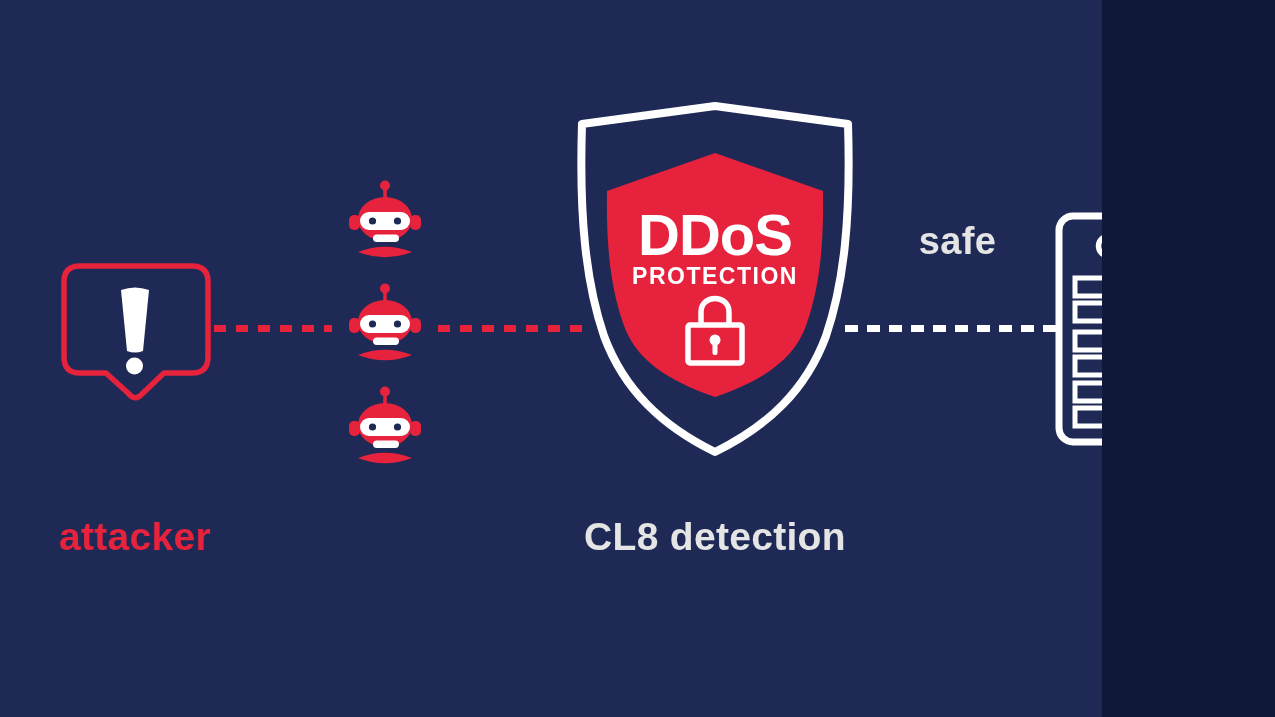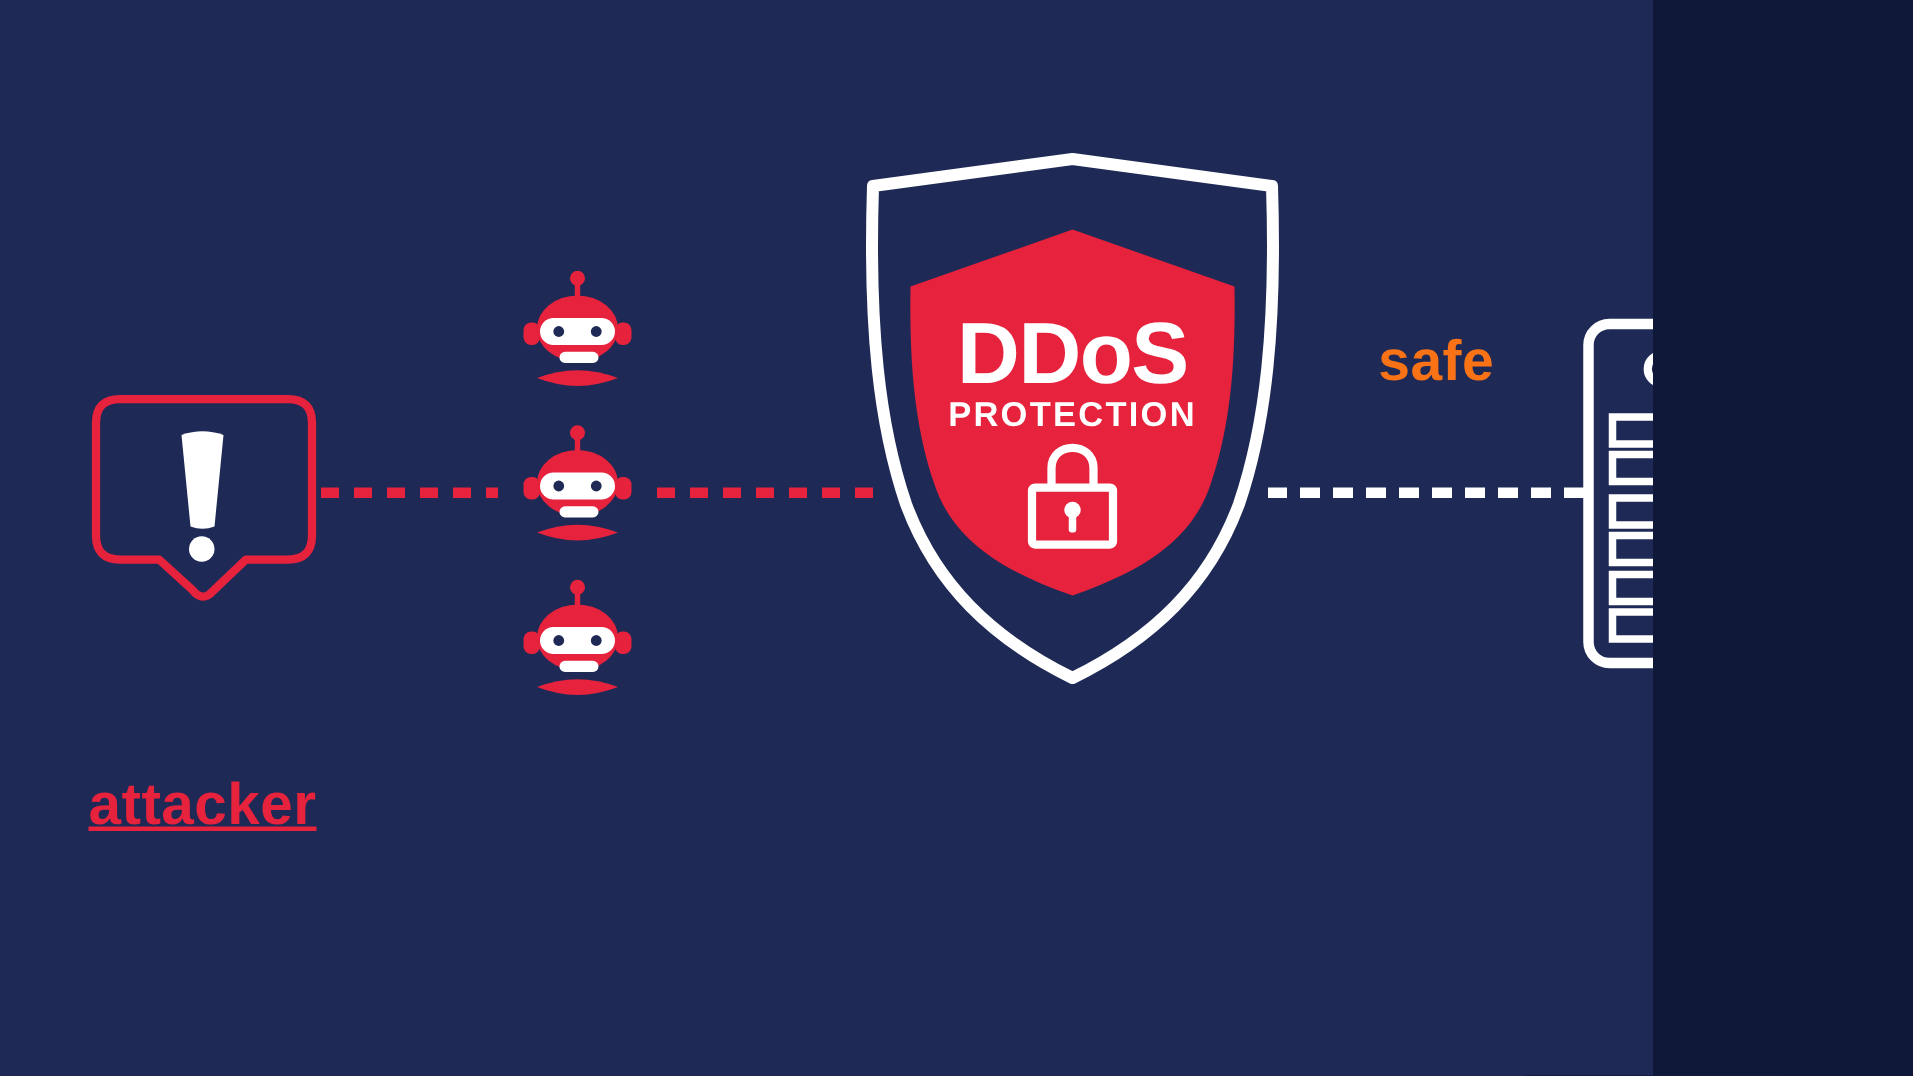--- a/index.html
+++ b/index.html
@@ -7,22 +7,22 @@
     position:relative; width:1102px; height:717px;
     background:#1e2a55; overflow:hidden;
     font-family:"Liberation Sans", sans-serif;
   }
   .icon { position:absolute; }
   .icon svg { display:block; }
   .label {
     position:absolute; font-weight:bold; font-size:39px;
     line-height:37px; text-align:center; letter-spacing:0.3px;
   }
-  .red   { color:#e6223d;text-decoration:underline; }
-  .white { color:#f97316; }
+  .red   { color:#e6223d; }
+  .white { color:#e5e5e5; }
   .dash { position:absolute; height:7px; top:325px; z-index:1; }
   .dash-red   { background:repeating-linear-gradient(90deg,#e6223d 0 12px,transparent 12px 22px); }
   .dash-white { background:repeating-linear-gradient(90deg,#ffffff 0 13px,transparent 13px 22px); }
   .z2 { z-index:2; }
   .z3 { z-index:3; }
   .z4 { z-index:4; position:absolute; }
   .shield-text { font-family:"Liberation Sans", sans-serif; font-weight:bold; fill:#ffffff; text-anchor:middle; }
 </style>
 </head>
 <body>
@@ -116,16 +116,17 @@
   </div>
 
   <div class="label white z4" style="left:880px;top:221px;width:155px;line-height:41px;font-size:38px;">
     <div>safe</div>
   </div>
 
   <div class="label red z4" style="left:35px;top:518px;width:200px;">attacker</div>
 
 
   <div class="label white z4" style="left:555px;top:518px;width:320px;">
+    <div>CL8 detection</div>
   </div>
 
 
 </div>
 
 </body></html>

